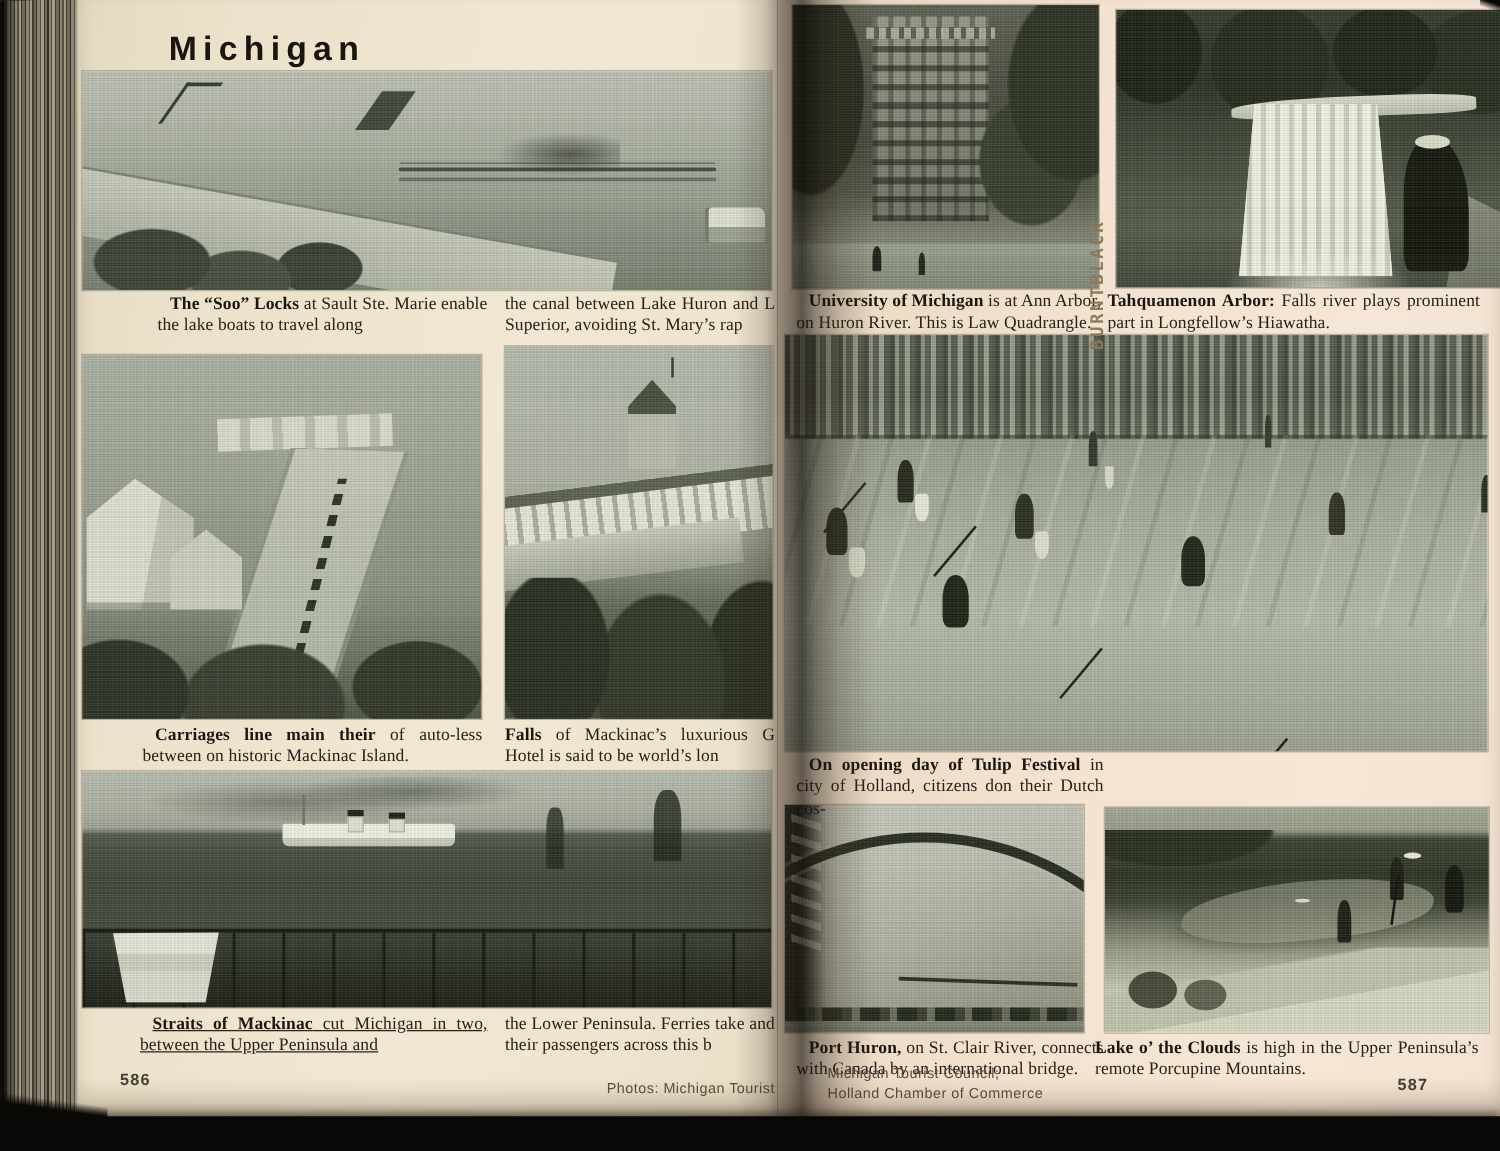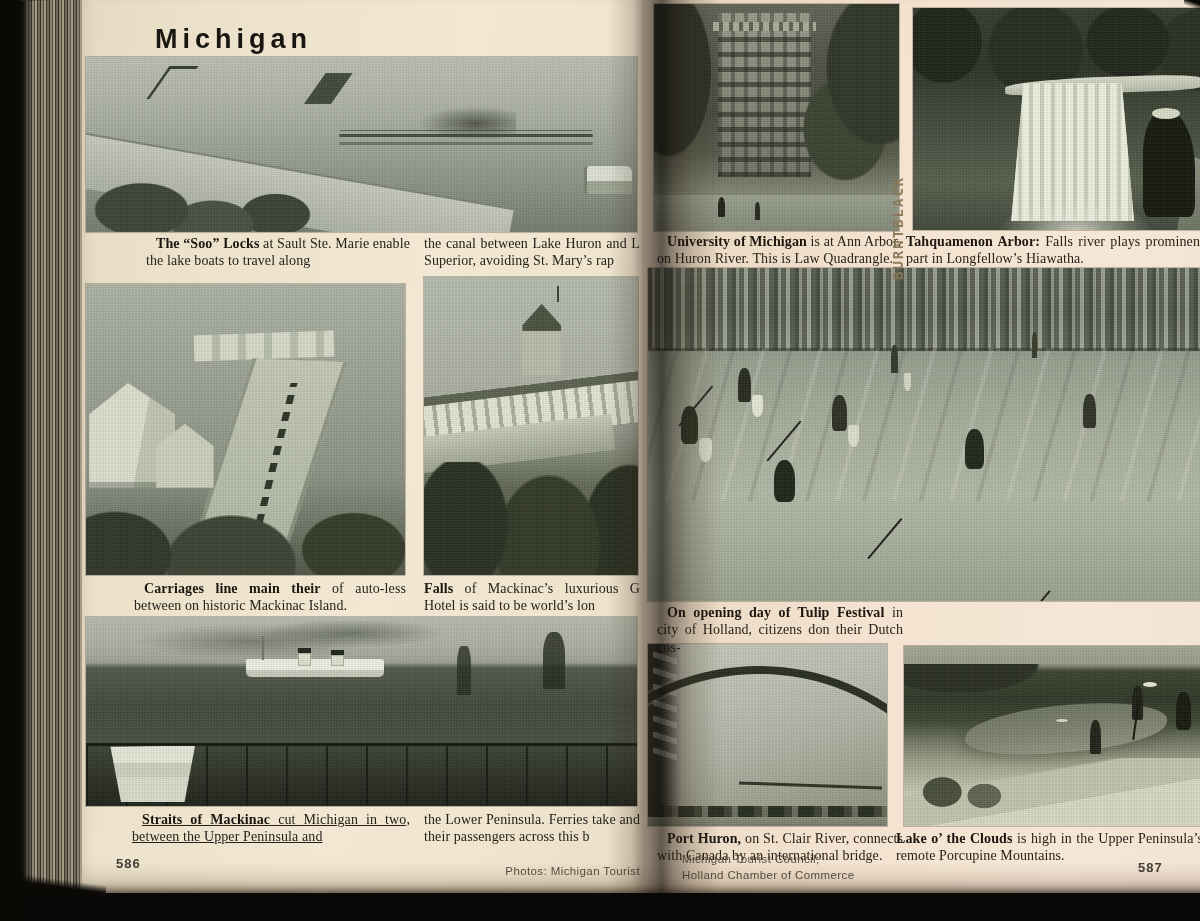--- a/index.html
+++ b/index.html
@@ -1,21 +1,21 @@
 <!DOCTYPE html>
 <html><head>
 <meta charset="utf-8">
 <style>
   html,body { margin:0; padding:0; }
   body {
     width:1200px; height:921px; position:relative; overflow:hidden;
     background:#0a0906;
     font-family:"Liberation Sans","DejaVu Sans",sans-serif;
   }
-  .scene { position:absolute; inset:0;margin-left:20px; }
+  .scene { position:absolute; inset:0; }
 
   
   .page { position:absolute; top:0; height:894px; }
   .page-left {
     left:62px; width:560px;
     background:linear-gradient(100deg,#e4d9c0 0%,#ece2cb 18%,#f1e7d2 55%,#efe5cf 80%,#e9ddc5 100%);
     box-shadow:inset 0 -8px 14px rgba(80,60,35,.18);
   }
   .page-right {
     left:622px; width:578px;

